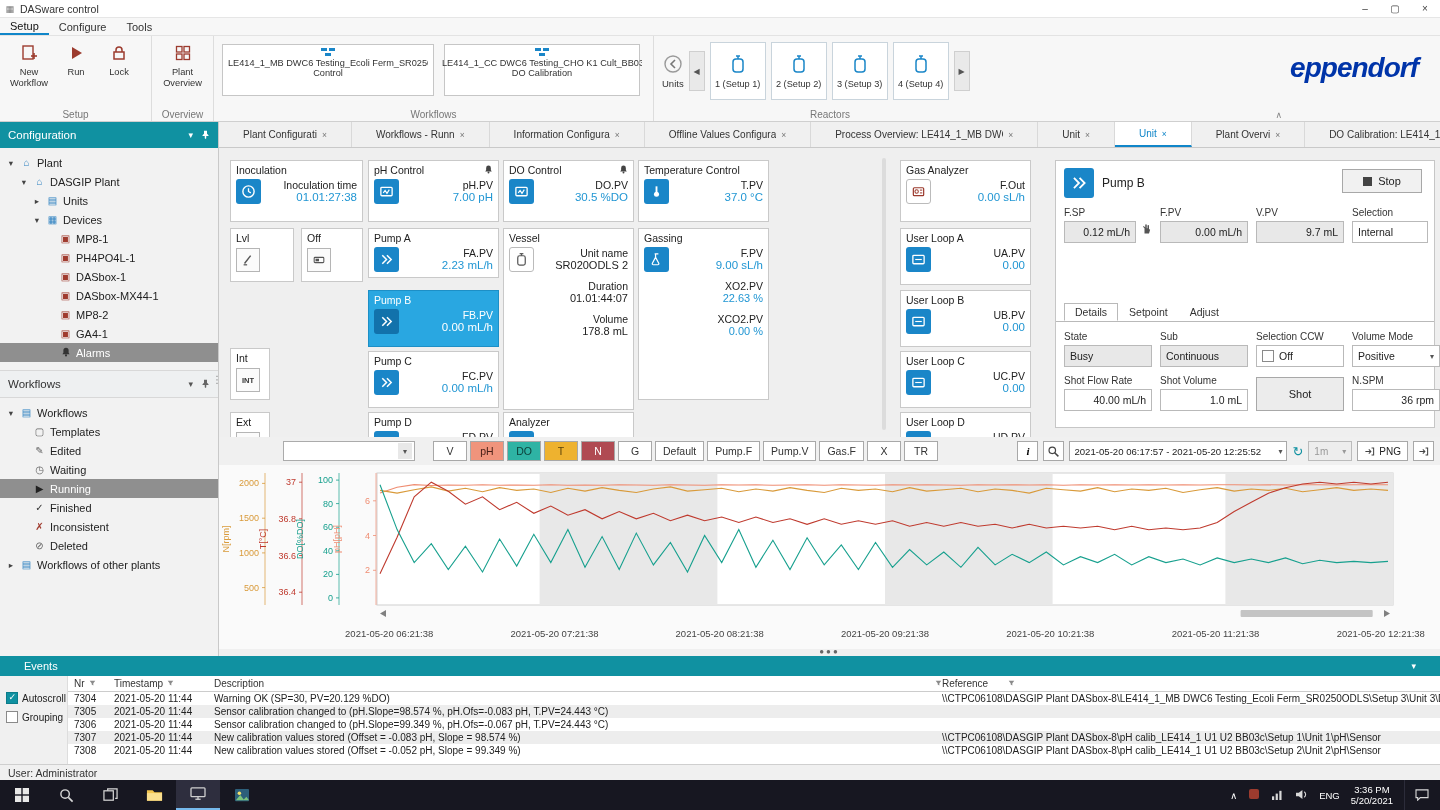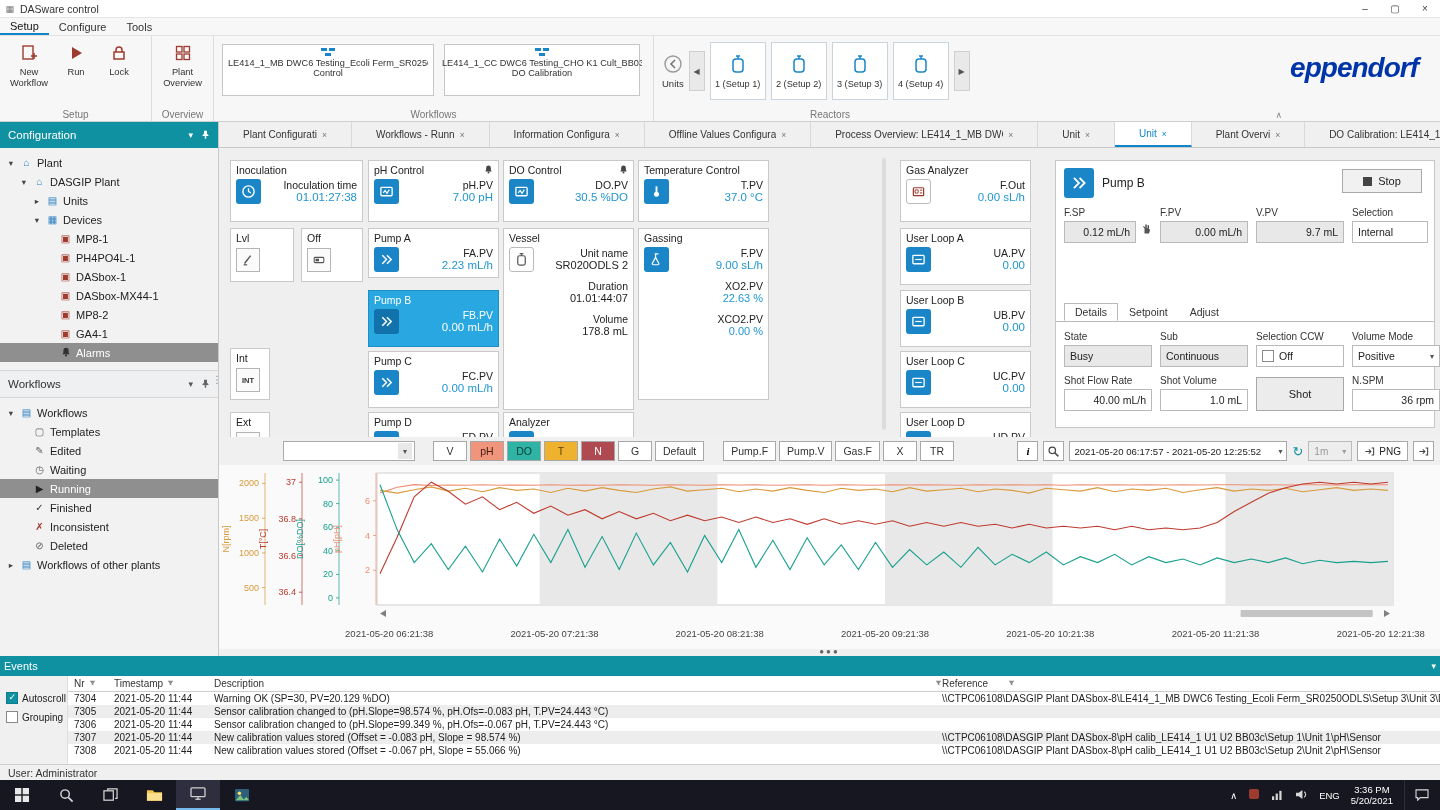--- a/index.html
+++ b/index.html
@@ -119,21 +119,21 @@
 .refresh{color:#1091a1;font-size:13px;border:none;background:none}
 .intervalbox{width:44px;height:20px;background:#ededed;border:1px solid #bbb;color:#999;display:flex;align-items:center;justify-content:space-between;padding:0 5px;font-size:10px}
 .pngbtn{height:20px;border:1px solid #a8a8a8;background:#fff;display:flex;align-items:center;gap:4px;padding:0 6px;font-size:10px;color:#222}
 
 
 .chartarea{height:184px;background:#fafafa;position:relative}
 .splitdots{height:7px;text-align:center;font-size:8px;color:#666;line-height:5px;letter-spacing:2px}
 
 
 .events{position:absolute;top:656px;left:0;right:0;height:108px;background:#fff}
-.ehead{height:20px;background:#1091a1;color:#fff;display:flex;align-items:center;padding:0 4px;font-size:11px}
+.ehead{height:20px;background:#1091a1;color:#fff;display:flex;align-items:center;padding:0 24px;font-size:11px}
 .ehead .ar{margin-left:auto;font-size:9px}
 .ebody{display:flex;height:88px}
 .eleft{width:68px;background:#f0f0f0;border-right:1px solid #ddd;padding:16px 3px 0 6px;font-size:10px;display:flex;flex-direction:column;gap:7px}
 .cbrow{display:flex;align-items:center;gap:4px}
 .cb{width:12px;height:12px;border:1px solid #8a8a8a;background:#fff;display:inline-block;position:relative;flex:none}
 .cb.checked{background:#1091a1;border-color:#0c7c8a}
 .cb.checked::after{content:"✓";color:#fff;font-size:9px;position:absolute;left:1.5px;top:-1px}
 .etable{flex:1;overflow:hidden}
 .ehrow{display:flex;height:16px;align-items:center;border-bottom:1px solid #ccc;font-size:10px;color:#333;background:#fff}
 .c-nr{width:46px;padding-left:6px;display:flex;align-items:center;gap:4px;flex:none}
@@ -864,21 +864,21 @@
             <span class="csel-arrow">▾</span>
           </div>
         <div class="chips" id="chips">
             <button class="chip" style="background: rgb(255, 255, 255); color: rgb(51, 51, 51);">V</button>
             <button class="chip" style="background: rgb(240, 148, 124); color: rgb(74, 32, 24);">pH</button>
             <button class="chip" style="background: rgb(46, 179, 164); color: rgb(12, 64, 58);">DO</button>
             <button class="chip" style="background: rgb(238, 178, 47); color: rgb(92, 67, 10);">T</button>
             <button class="chip" style="background: rgb(176, 74, 82); color: rgb(255, 255, 255);">N</button>
             <button class="chip" style="background: rgb(255, 255, 255); color: rgb(51, 51, 51);">G</button>
             <button class="chip" style="background: rgb(255, 255, 255); color: rgb(51, 51, 51);">Default</button>
-            <button class="chip" style="background: rgb(255, 255, 255); color: rgb(51, 51, 51); margin-left: 16px;">Pump.F</button>
+            <button class="chip" style="background: rgb(255, 255, 255); color: rgb(51, 51, 51);">Pump.F</button>
             <button class="chip" style="background: rgb(255, 255, 255); color: rgb(51, 51, 51);">Pump.V</button>
             <button class="chip" style="background: rgb(255, 255, 255); color: rgb(51, 51, 51);">Gas.F</button>
             <button class="chip" style="background: rgb(255, 255, 255); color: rgb(51, 51, 51);">X</button>
             <button class="chip" style="background: rgb(255, 255, 255); color: rgb(51, 51, 51);">TR</button>
           </div>
         <div class="cright">
           <button class="iconbtn serif">i</button>
           <button class="iconbtn">
               <svg width="13" height="13" viewBox="0 0 16 16">
                 <circle cx="6.5" cy="6.5" r="4" fill="none" stroke="#444" stroke-width="1.5"></circle>
@@ -1042,21 +1042,21 @@
             </div>
             <div class="erow">
               <div class="c-nr">7307</div>
               <div class="c-ts">2021-05-20 11:44</div>
               <div class="c-desc">New calibration values stored (Offset = -0.083 pH, Slope = 98.574 %)</div>
               <div class="c-ref">\\CTPC06108\DASGIP Plant DASbox-8\pH calib_LE414_1 U1 U2 BB03c\Setup 1\Unit 1\pH\Sensor</div>
             </div>
             <div class="erow">
               <div class="c-nr">7308</div>
               <div class="c-ts">2021-05-20 11:44</div>
-              <div class="c-desc">New calibration values stored (Offset = -0.067 pH, Slope = 55.066 %)</div>
+              <div class="c-desc">New calibration values stored (Offset = -0.052 pH, Slope = 99.349 %)</div>
               <div class="c-ref">\\CTPC06108\DASGIP Plant DASbox-8\pH calib_LE414_1 U1 U2 BB03c\Setup 2\Unit 2\pH\Sensor</div>
             </div>
           </div>
       </div>
     </div>
   </div>
 
   <div class="statusbar">
     <span>User: Administrator</span>
   </div>

